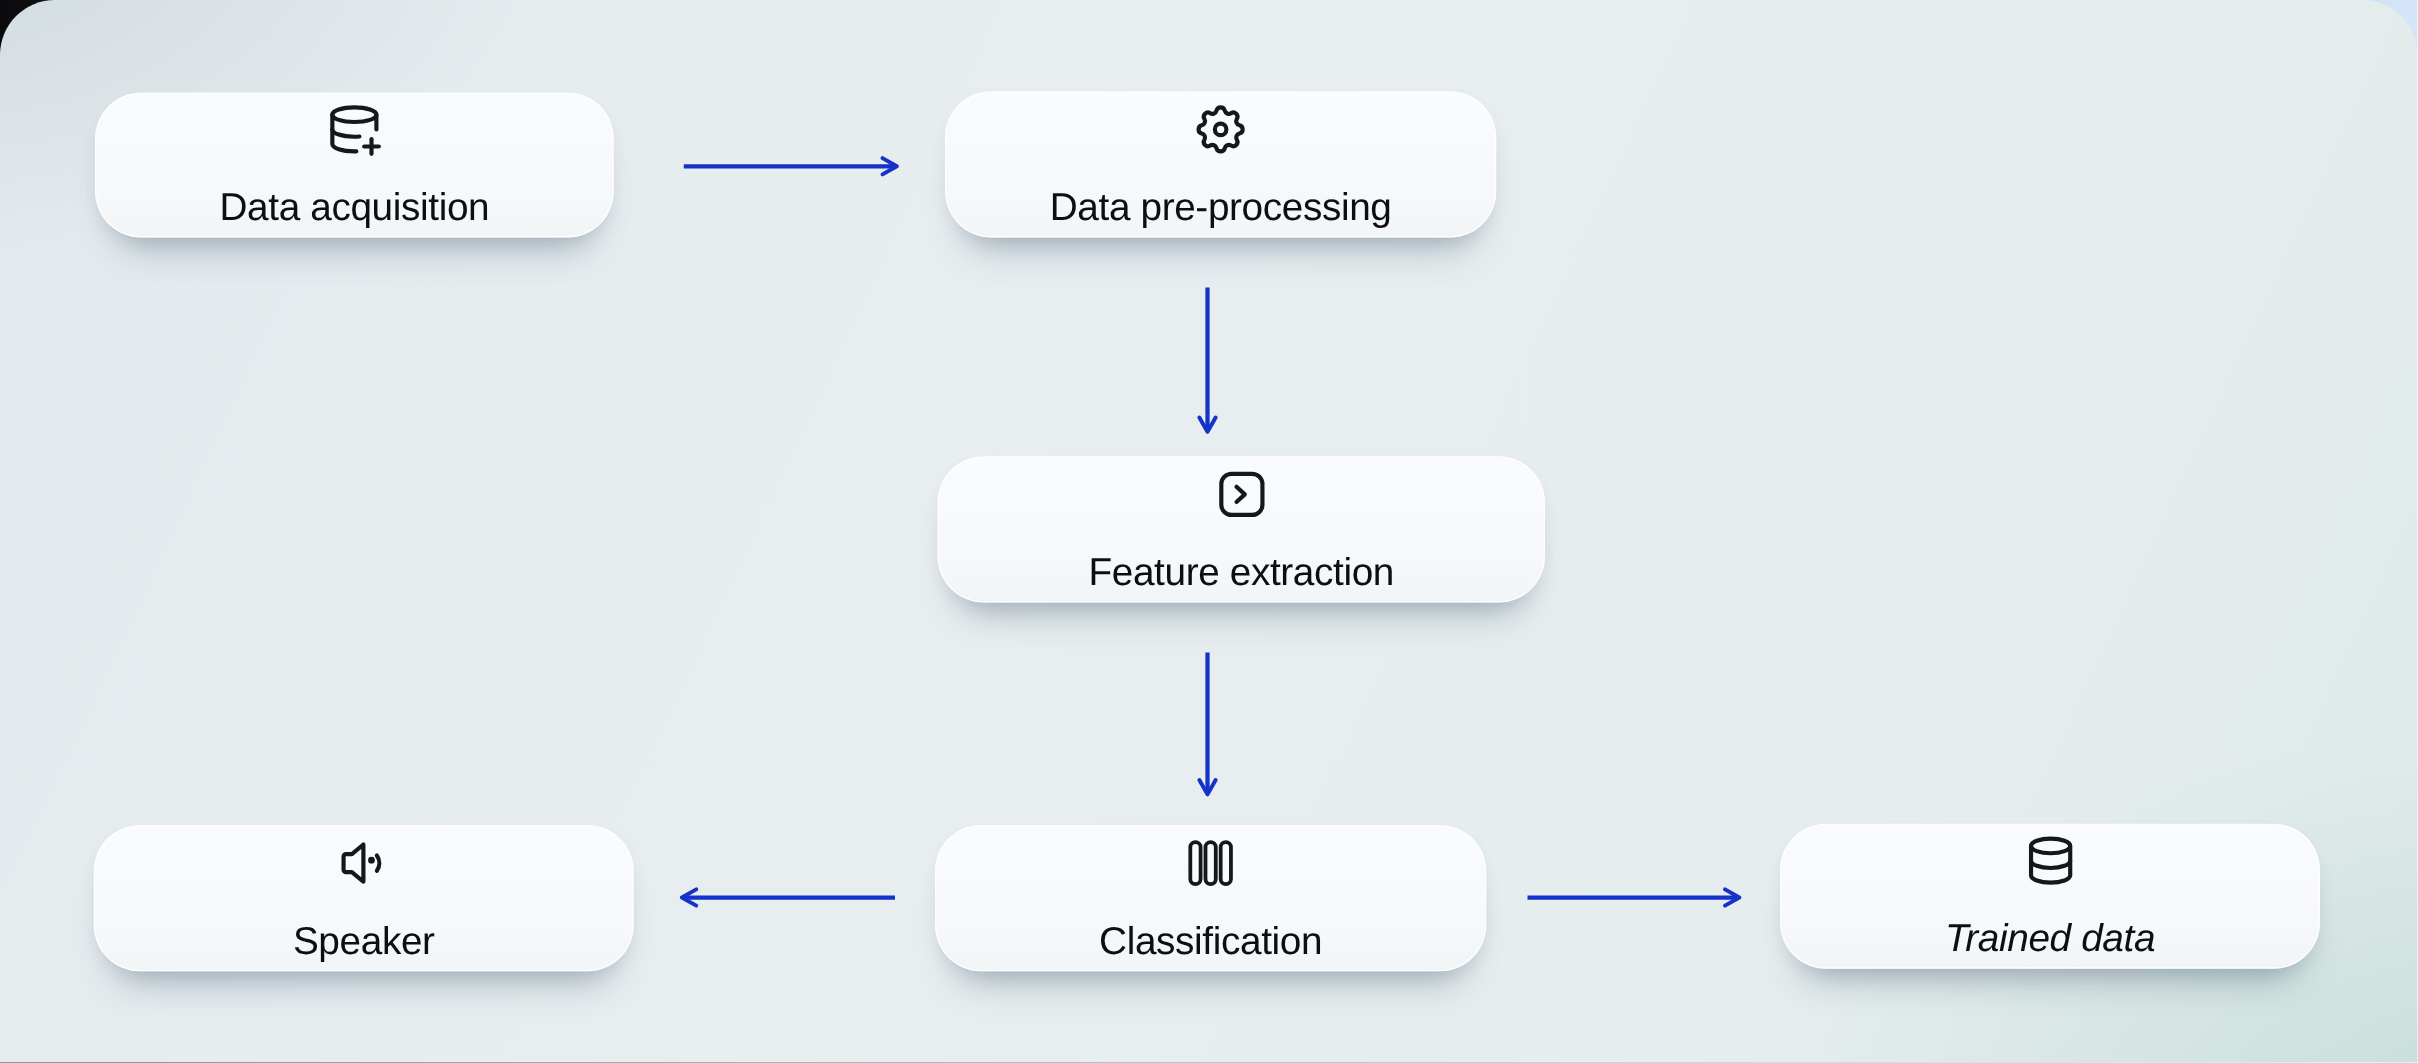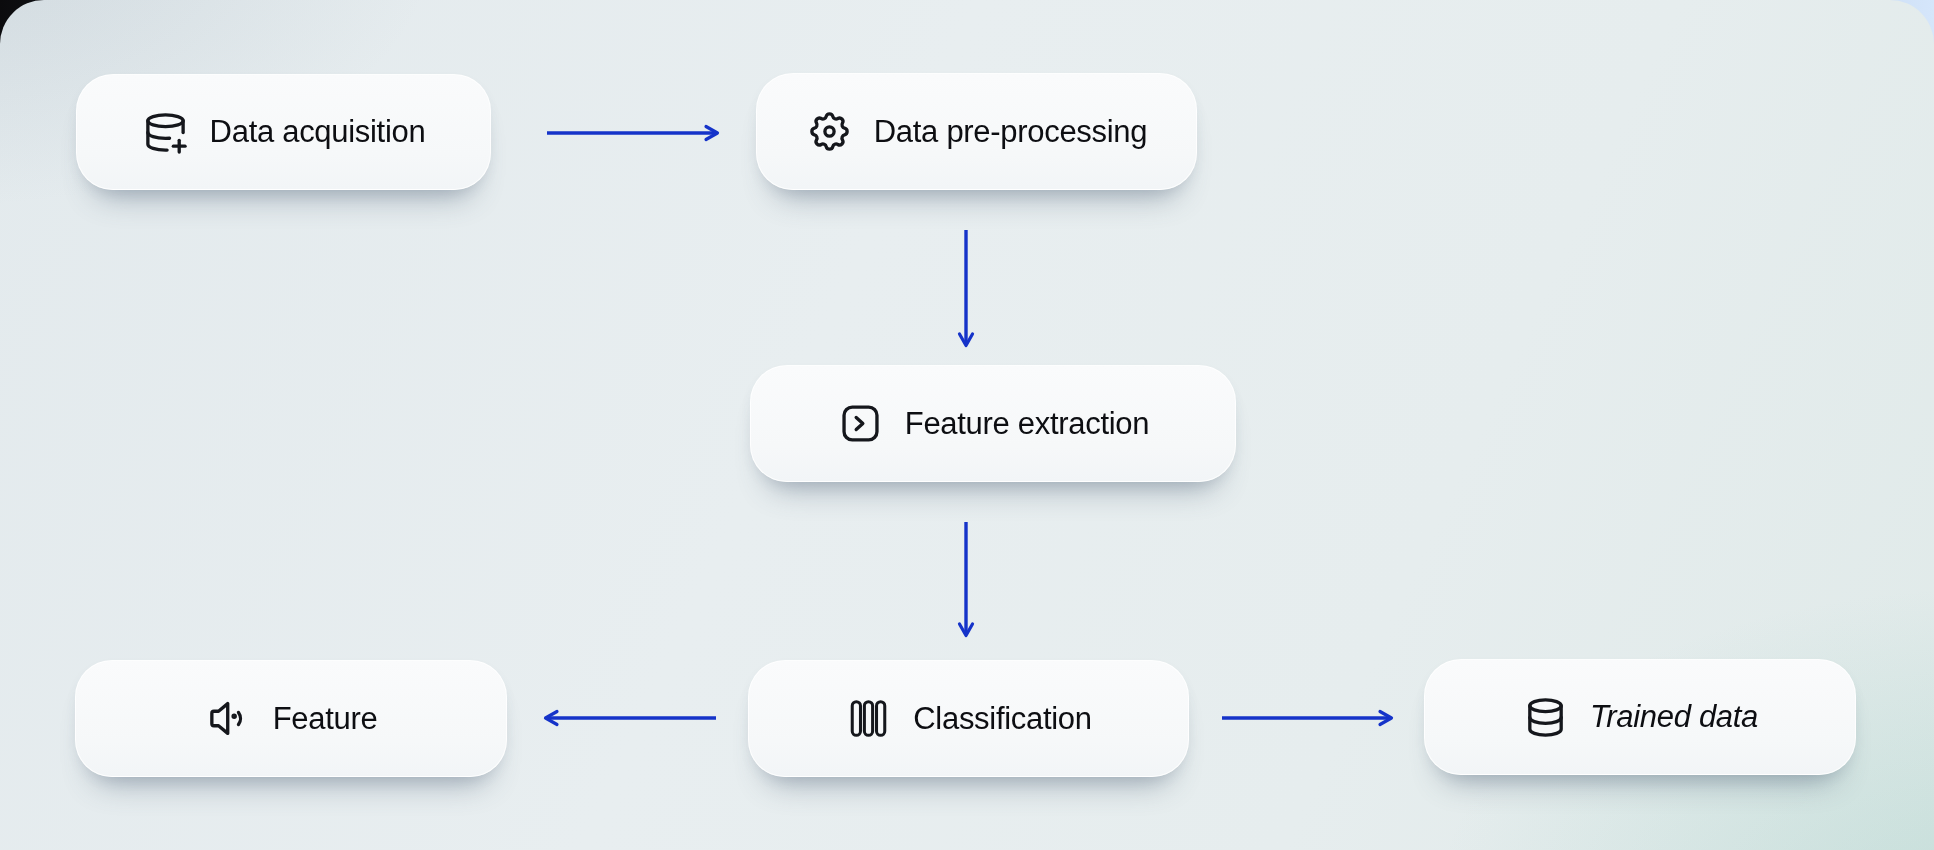--- a/index.html
+++ b/index.html
@@ -24,20 +24,21 @@
     position:absolute;
     display:flex;align-items:center;justify-content:center;
     gap:21px;
     background:linear-gradient(180deg,#fafbfc 0%,#f6f8f9 70%,#f2f5f7 100%);
     border:1px solid rgba(255,255,255,.85);
     border-radius:37px;
     box-shadow:
       0 24px 30px -18px rgba(70,92,112,.45),
       0 6px 14px -4px rgba(70,92,112,.12);
     box-sizing:border-box;
+    flex-direction:column;
   }
   .node .icon{display:flex;align-items:center;justify-content:center;width:47px;height:47px;flex:0 0 auto;}
   .node .icon svg{width:47px;height:47px;stroke:var(--icon-stroke,#15171c);fill:none;stroke-linecap:round;stroke-linejoin:round;}
   .node .label{
     font-size:31px;
     font-weight:500;
     letter-spacing:-.3px;
     color:var(--node-text,#0d0e12);
     white-space:nowrap;
   }
@@ -106,21 +107,21 @@
   </div>
 
   <div class="node" style="left: 75px; top: 660px; width: 432px; height: 117px;">
     <span class="icon">
       <svg viewBox="0 0 24 24" stroke-width="1.7">
         <path d="M11.6 4.4 v15.2 L6.9 15.7 H4.5 a1 1 0 0 1 -1-1 v-5.4 a1 1 0 0 1 1-1 h2.4 L11.6 4.4 z"></path>
         <circle cx="14.9" cy="10.8" r="0.55" fill="#15171c"></circle>
         <path d="M17.1 8.9 a5.3 5.3 0 0 1 0 6.2"></path>
       </svg>
     </span>
-    <span class="label">Feature</span>
+    <span class="label">Speaker</span>
   </div>
 
   <div class="node" style="left: 1424px; top: 659px; width: 432px; height: 116px; font-style: italic;">
     <span class="icon">
       <svg viewBox="0 0 24 24" stroke-width="1.7">
         <ellipse cx="12" cy="6" rx="8" ry="3"></ellipse>
         <path d="M4 6v6a8 3 0 0 0 16 0V6"></path>
         <path d="M4 12v6a8 3 0 0 0 16 0v-6"></path>
       </svg>
     </span>

